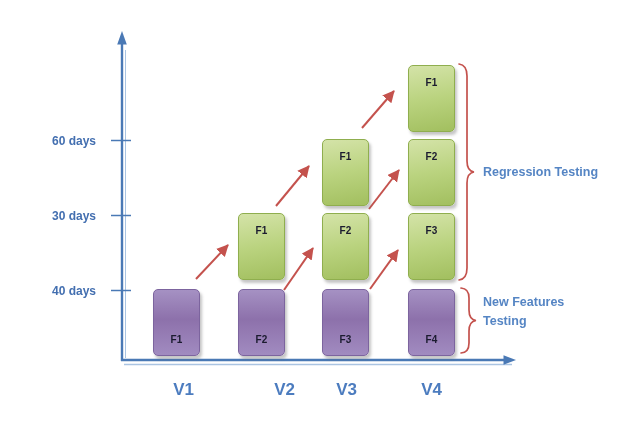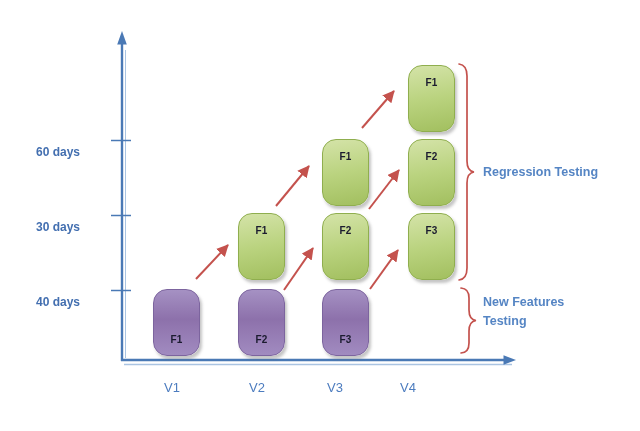--- a/index.html
+++ b/index.html
@@ -9,21 +9,21 @@
     background:#ffffff;
     font-family:"Liberation Sans", sans-serif;
     overflow:hidden;
   }
   .overlay{position:absolute;left:0;top:0;width:640px;height:431px;}
 
   
   .box{
     position:absolute;
     width:45px;height:65px;
-    border-radius:14px;
+    border-radius:5px;
     box-shadow:2px 3px 3px rgba(110,110,110,0.40);
   }
   .box .flabel{
     position:absolute;left:0;right:0;
     text-align:center;
     font-size:10px;font-weight:bold;
     color:#1b1b2f;
     letter-spacing:0.2px;
   }
   .box.green{
@@ -36,31 +36,32 @@
     border:1px solid #7c649e;
   }
   .box.purple .flabel{bottom:10px;}
 
   .c1{left:153px}.c2{left:238px}.c3{left:322px}.c4{left:408px}
   .l0{top:289px}.l1{top:213px}.l2{top:139px}.l3{top:65px}
 
   
   .ticklabel{
     position:absolute;left:36px;width:60px;
-    font-size:12px;font-weight:bold;color:#436fb0;margin-top:11px;
+    text-align:right;
+    font-size:12px;font-weight:bold;color:#436fb0;
   }
   .t60{top:134px}.t40{top:209px}.t20{top:284px}
 
   
   .vlabel{
     position:absolute;top:380px;width:44px;
-    text-align:center;
-    font-size:13px;font-weight:normal;color:#4c7cbf;
+    text-align:right;
+    font-size:17px;font-weight:bold;color:#4c7cbf;
   }
-  .v1{left:150px}.v2{left:235px}.v3{left:313px}.v4{left:386px}
+  .v1{left:150px}.v2{left:251px}.v3{left:313px}.v4{left:398px}
 
   
   .annot{
     position:absolute;
     font-size:12.5px;font-weight:bold;color:#5585c4;
     white-space:nowrap;
   }
   .annot-regression{left:483px;top:165px;}
   .annot-newfeatures{left:483px;top:293px;line-height:19px;}
 </style>
@@ -129,20 +130,23 @@
   <div class="box purple c3 l0">
     <span class="flabel">F3</span>
   </div>
   <div class="box green c3 l1">
     <span class="flabel">F2</span>
   </div>
   <div class="box green c3 l2">
     <span class="flabel">F1</span>
   </div>
 
+  <div class="box purple c4 l0">
+    <span class="flabel">F4</span>
+  </div>
   <div class="box green c4 l1">
     <span class="flabel">F3</span>
   </div>
   <div class="box green c4 l2">
     <span class="flabel">F2</span>
   </div>
   <div class="box green c4 l3">
     <span class="flabel">F1</span>
   </div>
 

